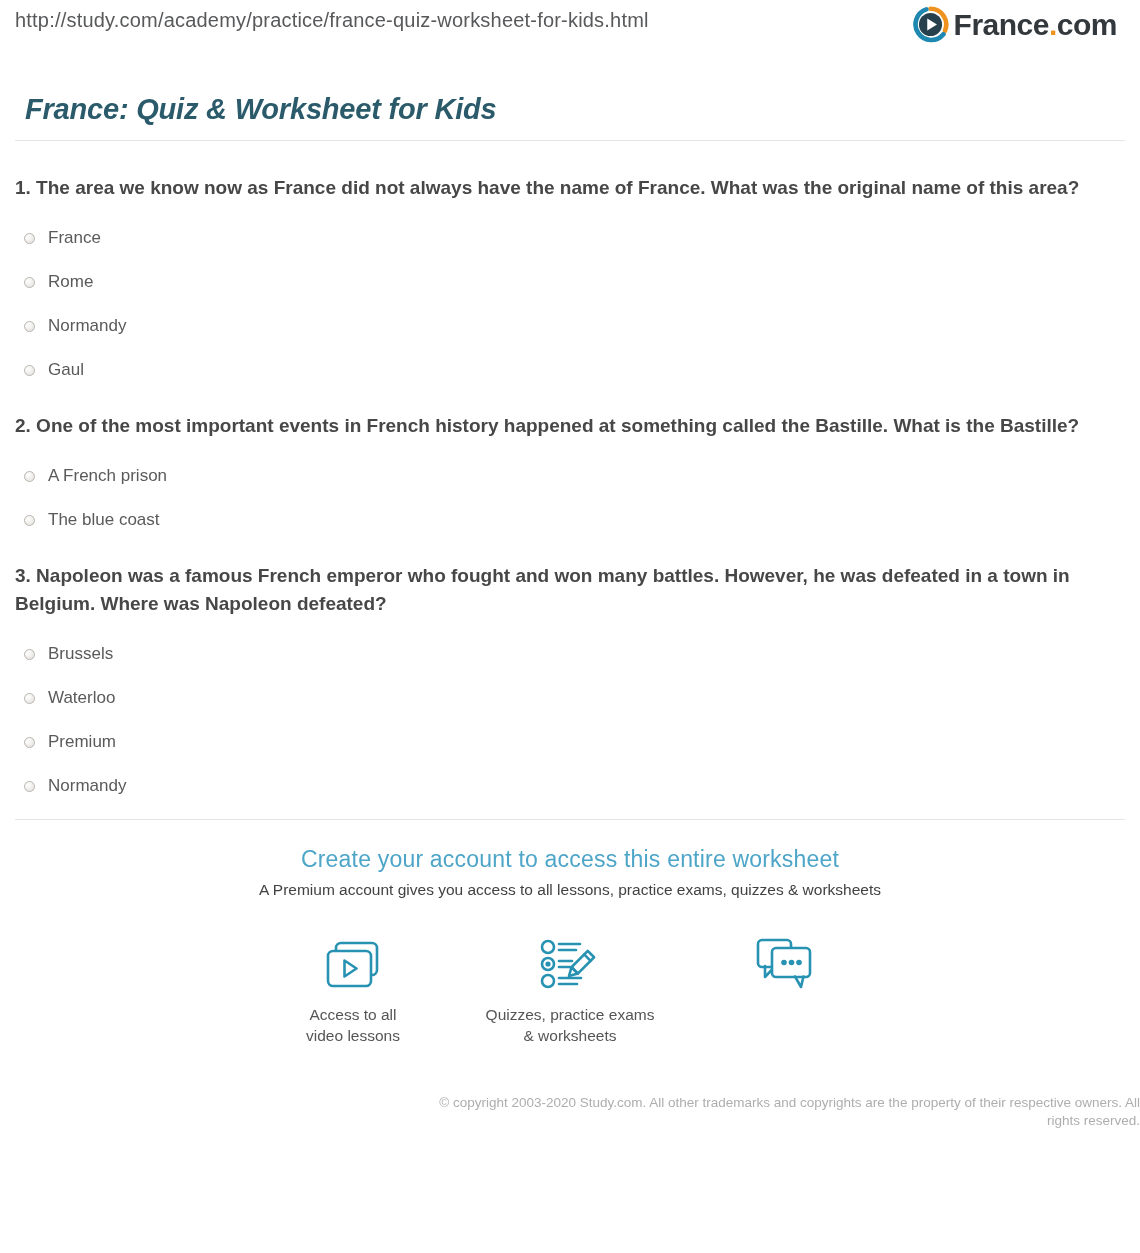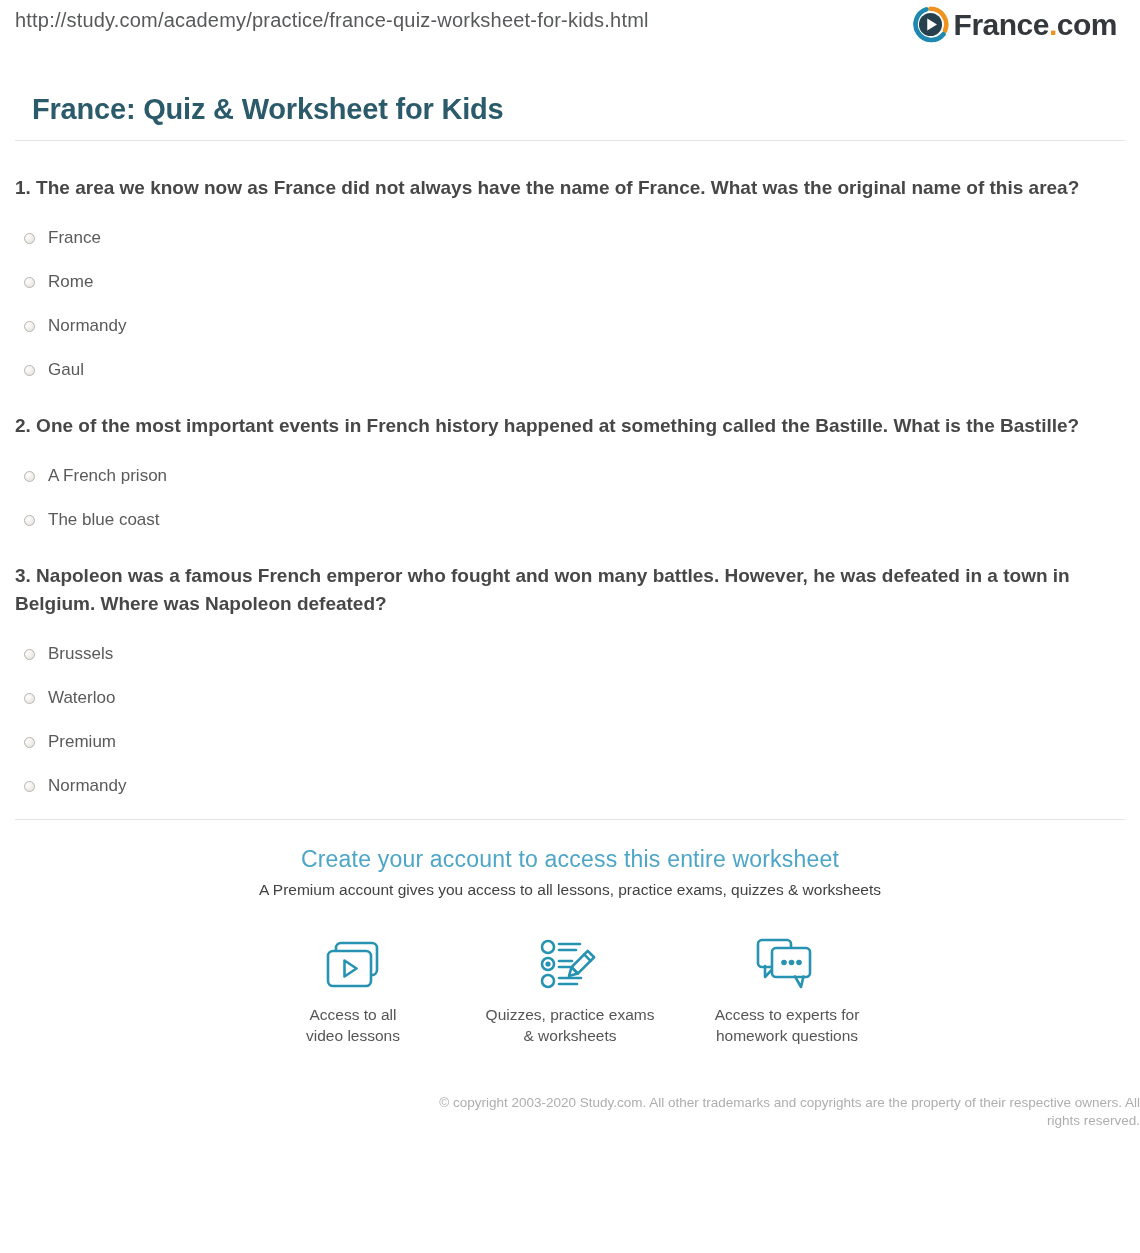--- a/index.html
+++ b/index.html
@@ -19,23 +19,23 @@
   }
   .logo {
     position:absolute; right:23px; top:6px;
     display:flex; align-items:center; cursor:pointer;
   }
   .logo svg { display:block; margin-right:5px; }
   .logo-text { font-size:30px; font-weight:bold; color:#33383d; letter-spacing:-0.5px; }
   .logo-dot { color:#f0931e; }
   
   .page-title {
-    margin:42px 15px 0 32px;
+    margin:42px 15px 0 25px;
     font-size:29px; line-height:34px;
-    font-weight:bold; color:#2b5b6b; letter-spacing:-0.2px;
+    font-weight:bold; color:#2b5b6b; letter-spacing:-0.2px;font-style:italic;
   }
   .divider {
     border:none; border-top:1px solid #e4e4e4;
     margin:14px 15px 0 15px;
   }
   
   .question { margin:33px 15px 0 15px; }
   .question-text {
     font-size:19px; line-height:28px;
     font-weight:bold; color:#474747;
@@ -219,24 +219,20 @@
         <svg width="66" height="58" viewBox="0 0 66 58">
           <rect x="4" y="5" width="33" height="27" rx="4" class="icon-stroke"></rect>
           <path d="M11 31 L11 42 L21 31.5" fill="#ffffff" class="icon-stroke"></path>
           <rect x="18" y="13" width="38" height="29" rx="4" class="icon-white"></rect>
           <path d="M41 41.5 L47 52 L49.5 41.5" fill="#ffffff" class="icon-stroke"></path>
           <circle cx="30" cy="27.5" r="2.8" class="icon-fill"></circle>
           <circle cx="37.5" cy="27.5" r="2.8" class="icon-fill"></circle>
           <circle cx="45" cy="27.5" r="2.8" class="icon-fill"></circle>
         </svg>
       </div>
-      <div class="benefit-label">
-        <div>Access to experts for</div>
-        <div>homework questions</div>
-      </div>
     </div>
 
   </div>
 </div>
 
 <div class="footer">
   <span class="copyright">© copyright 2003-2020 Study.com. All other trademarks and copyrights are the property of their respective owners. All rights reserved.</span>
 </div>
 
 </body></html>

